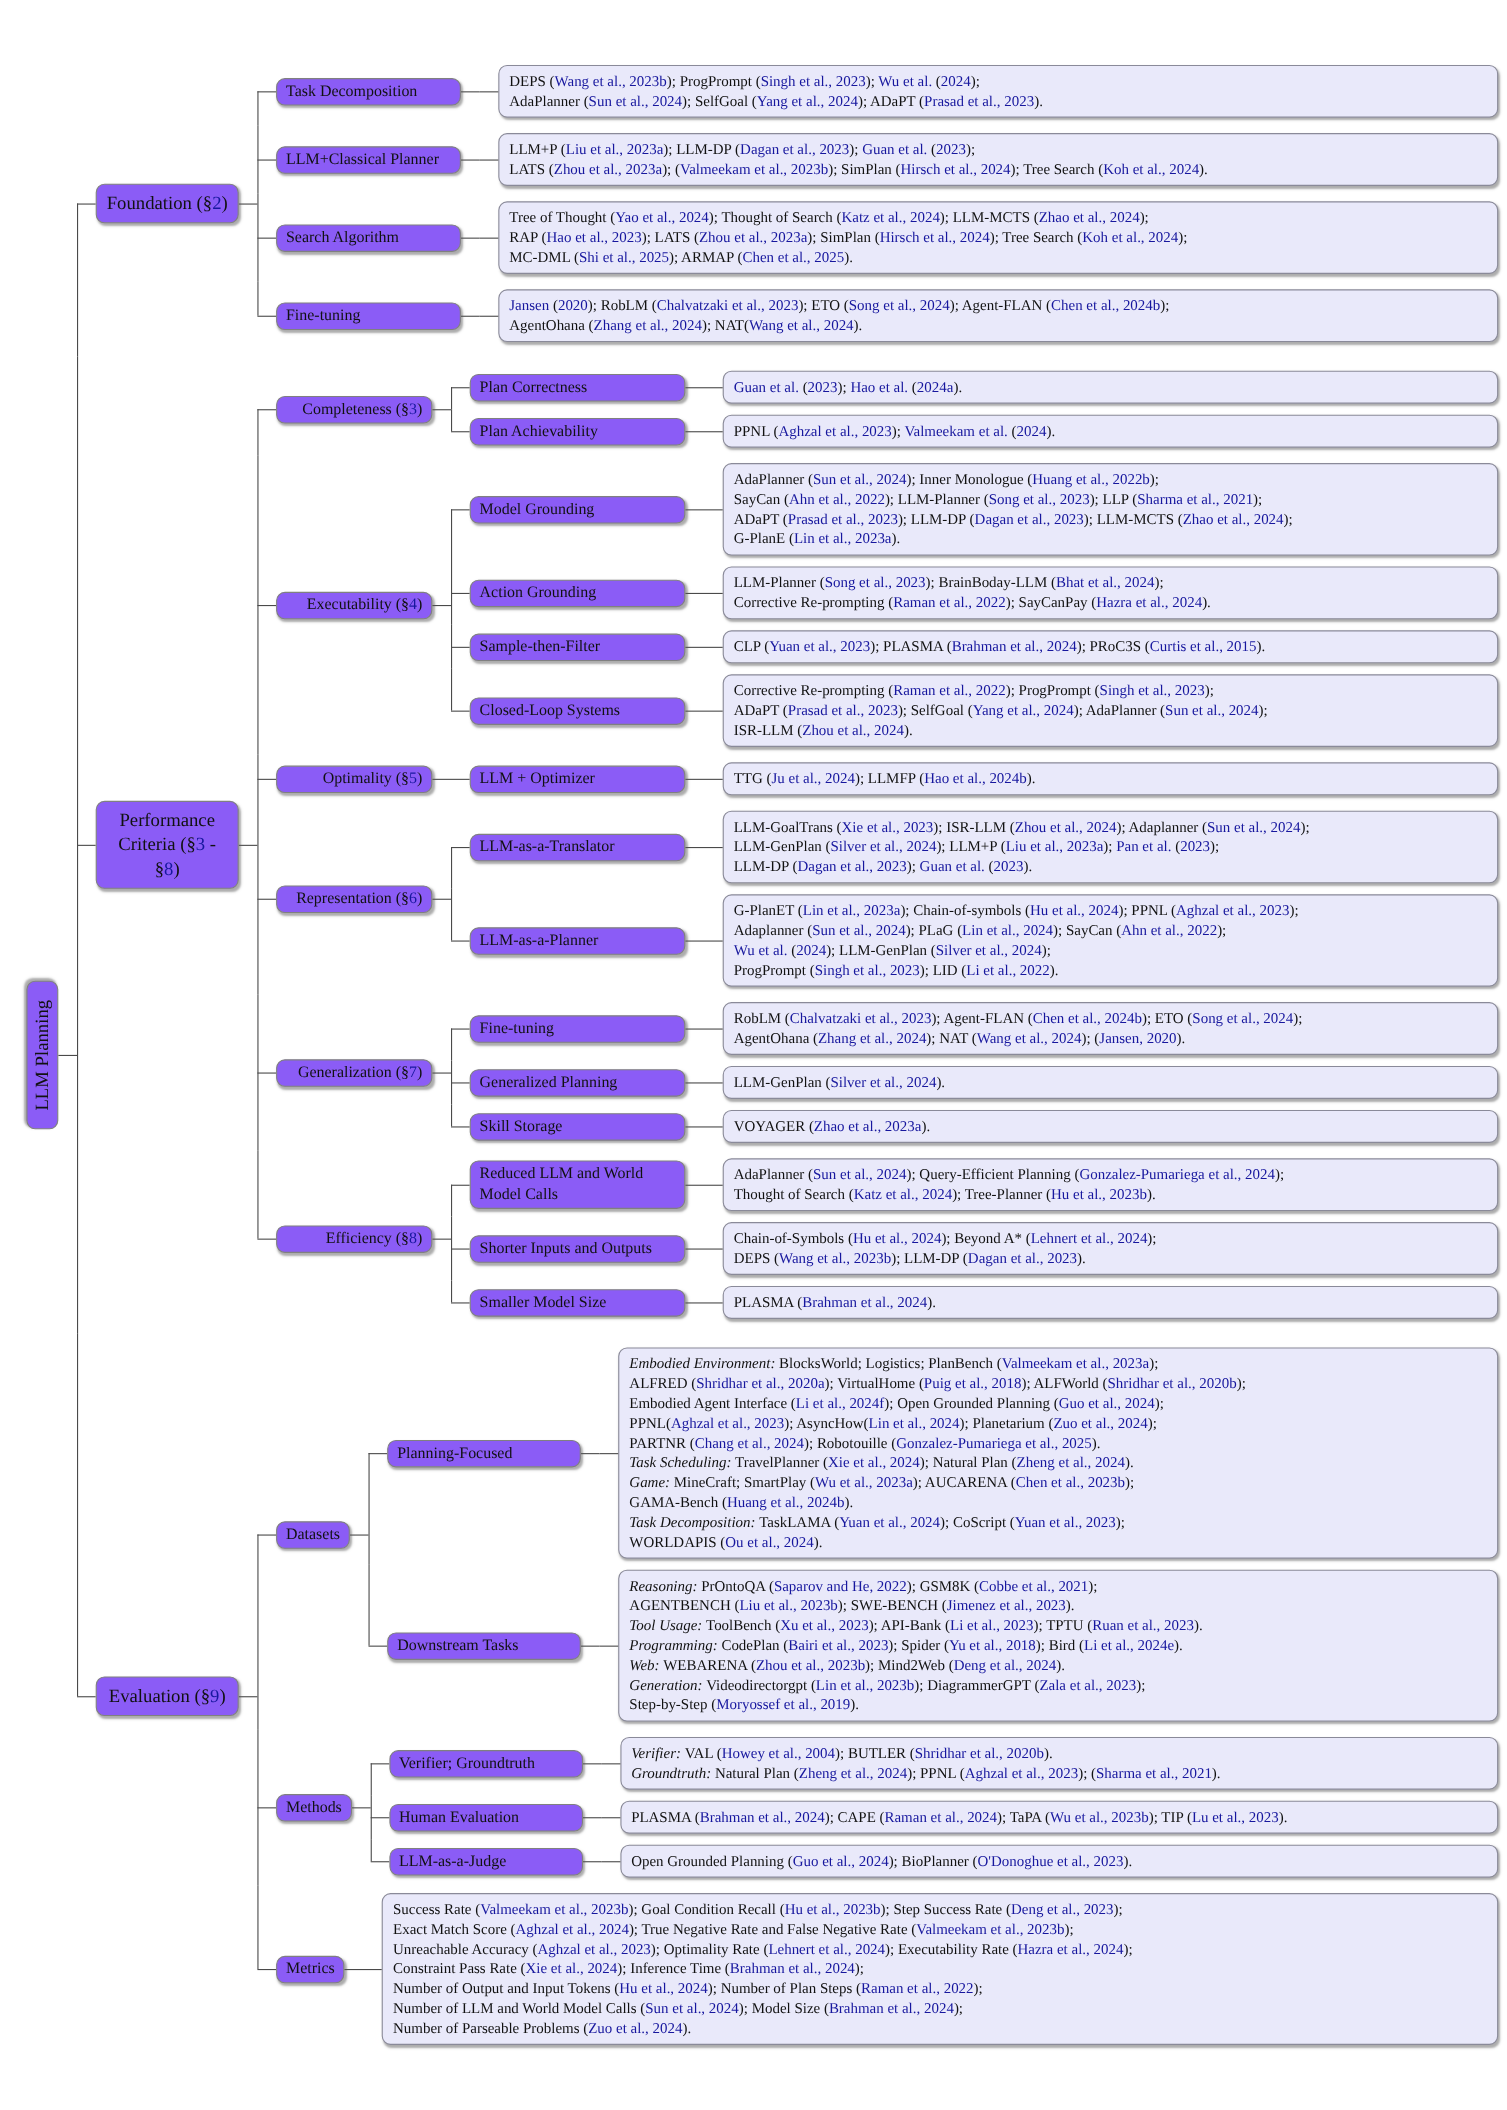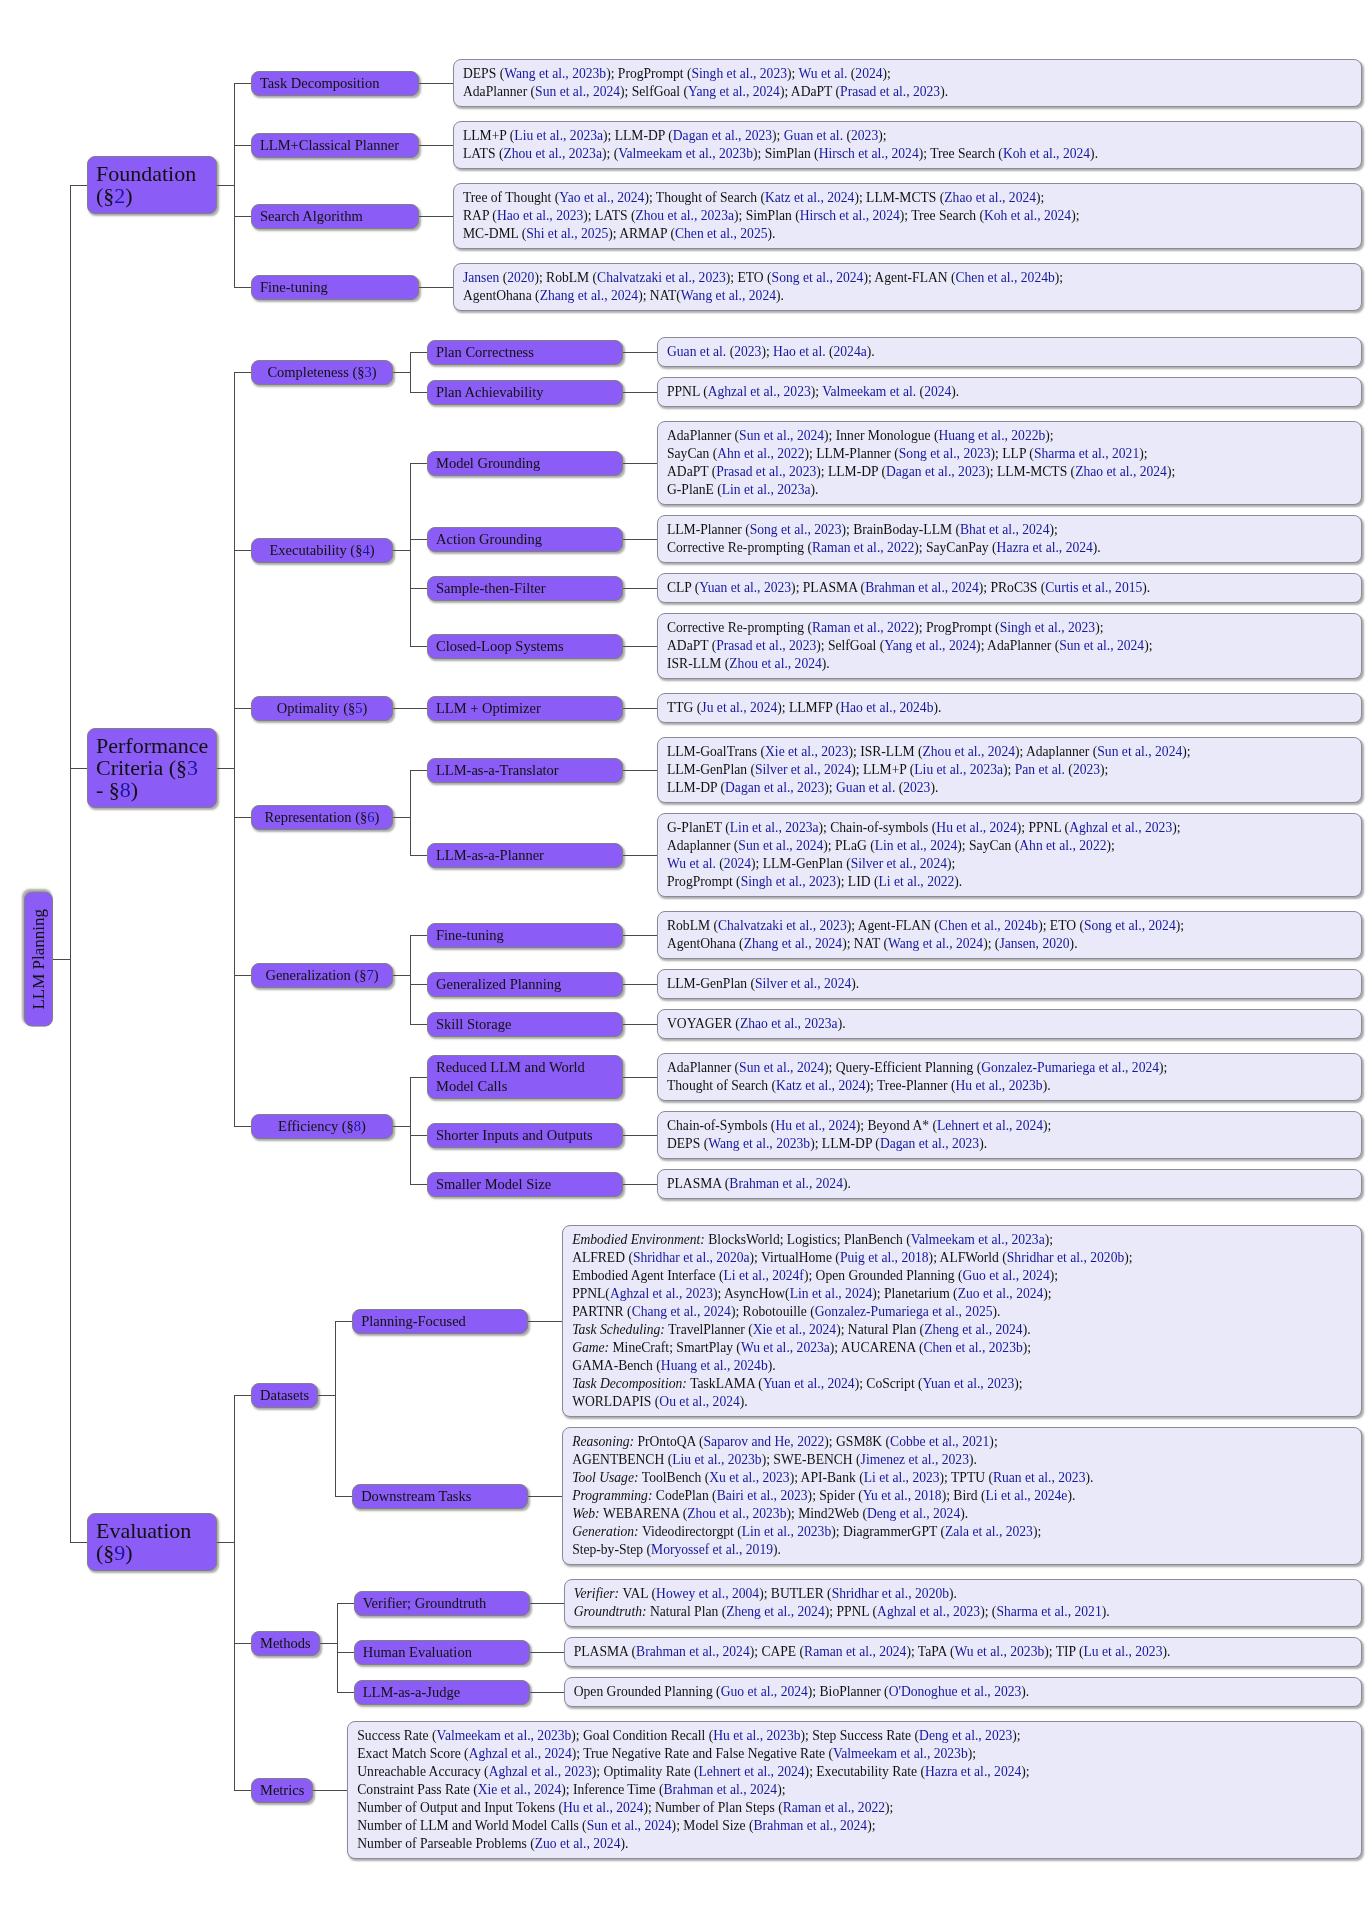--- a/index.html
+++ b/index.html
@@ -23,28 +23,28 @@
   .kid:last-child::after{bottom:50%}
   .kid:only-child::after{content:none}
   .kd0{--g:26px;row-gap:26px;flex:1}
   .kd1{--g:14px;row-gap:14px}
   .kd2,.kd3{--g:10px;row-gap:10px}
   .nbox{background:#8b5cf6;border:1.3px solid #808080;border-radius:8px;
         box-shadow:1.6px 2px 2px rgba(90,90,90,.5);padding:2px 8px;
         font-size:14.5px;line-height:19px;white-space:nowrap;position:relative;z-index:1}
   .lvl0{writing-mode:vertical-rl;transform:rotate(180deg);font-size:17px;
         padding:16px 4px;text-align:center}
-  .lvl1{white-space:normal;width:112px;font-size:22px;
+  .lvl1{white-space:normal;width:112px;text-align:center;font-size:17px;
         line-height:22px;padding:6px 8px}
   .leafbox{flex:1;background:#e9e9fa;border:1.3px solid #8a8a99;border-radius:8px;
         box-shadow:1.6px 2px 2px rgba(90,90,90,.5);padding:5px 9px;
         font-size:13.6px;line-height:18px;min-width:0}
   .cite{color:#17179e}
   .bi-0 .lvl2{min-width:150px}
-  .bi-1 .lvl2{min-width:124px;text-align:center}
+  .bi-1 .lvl2{min-width:124px;text-align:right}
   .bi-1 .lvl3{min-width:178px}
   .bi-2 .lvl3{min-width:158px}
   .nbox[data-name="label-reduced-llm-and-world-model-calls"]{white-space:normal;width:172px}
 </style>
 </head>
 <body>
 
 <div id="diagram" data-name="llm-planning-taxonomy-diagram">
     <div class="branch" data-name="tree-branch">
       <div class="nbox lvl0" data-name="label-llm-planning">LLM Planning</div>

